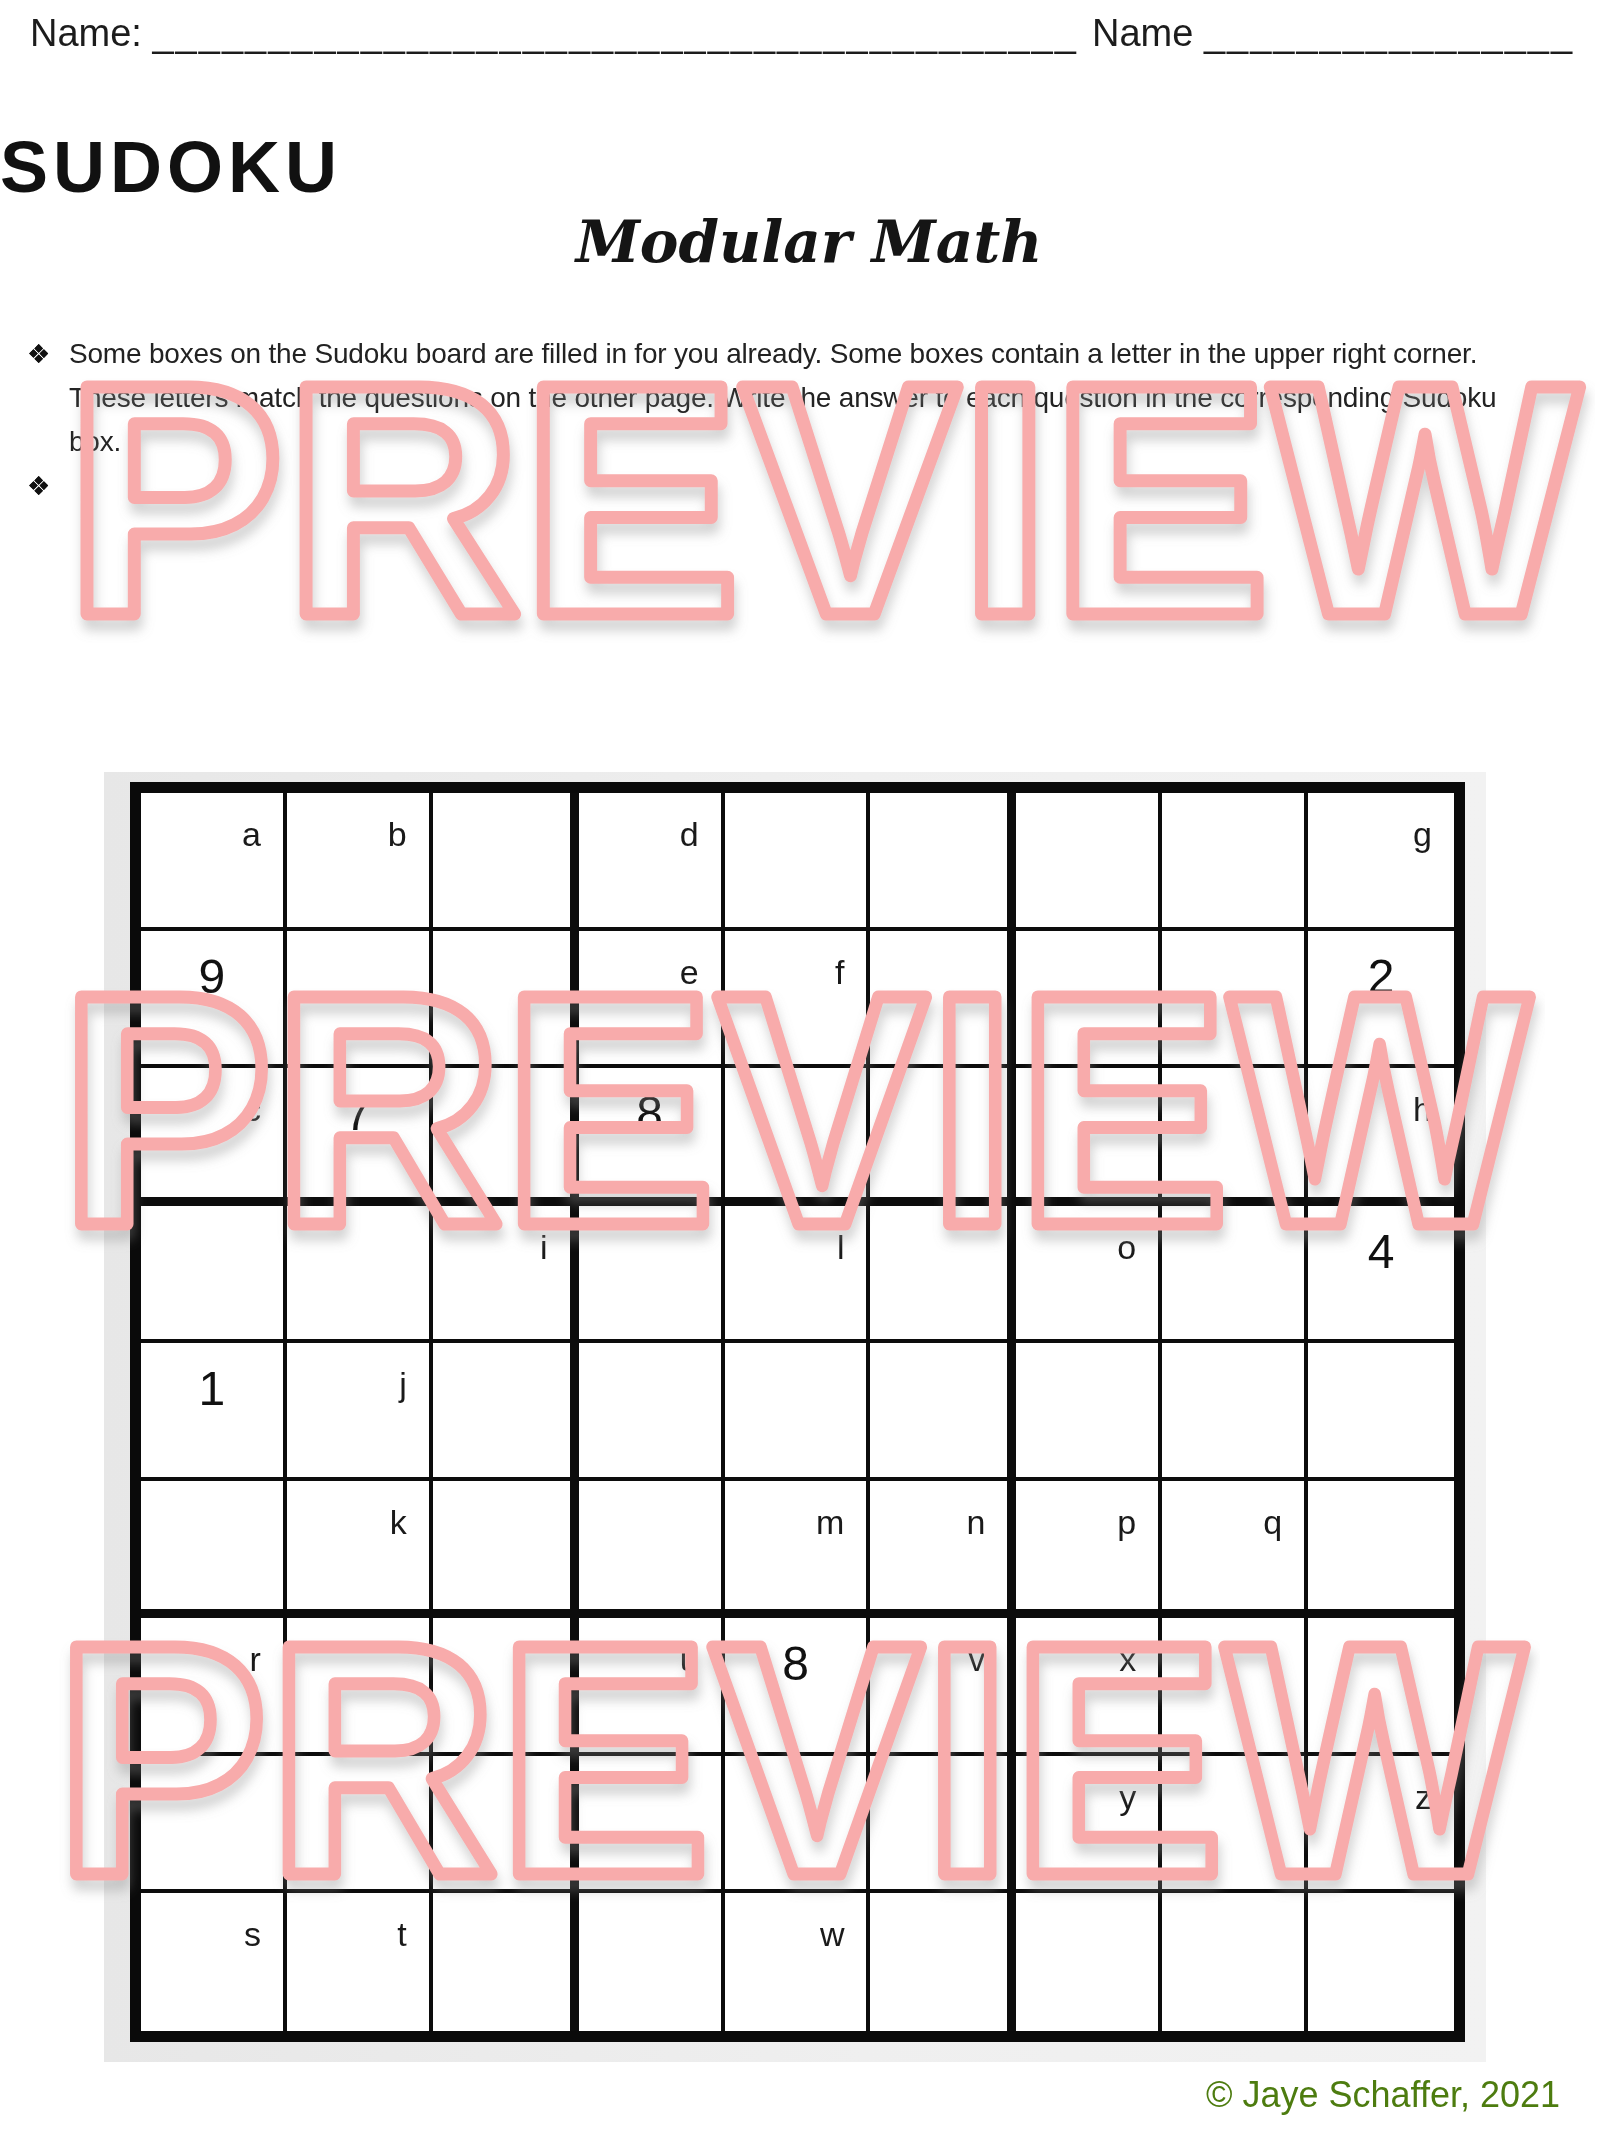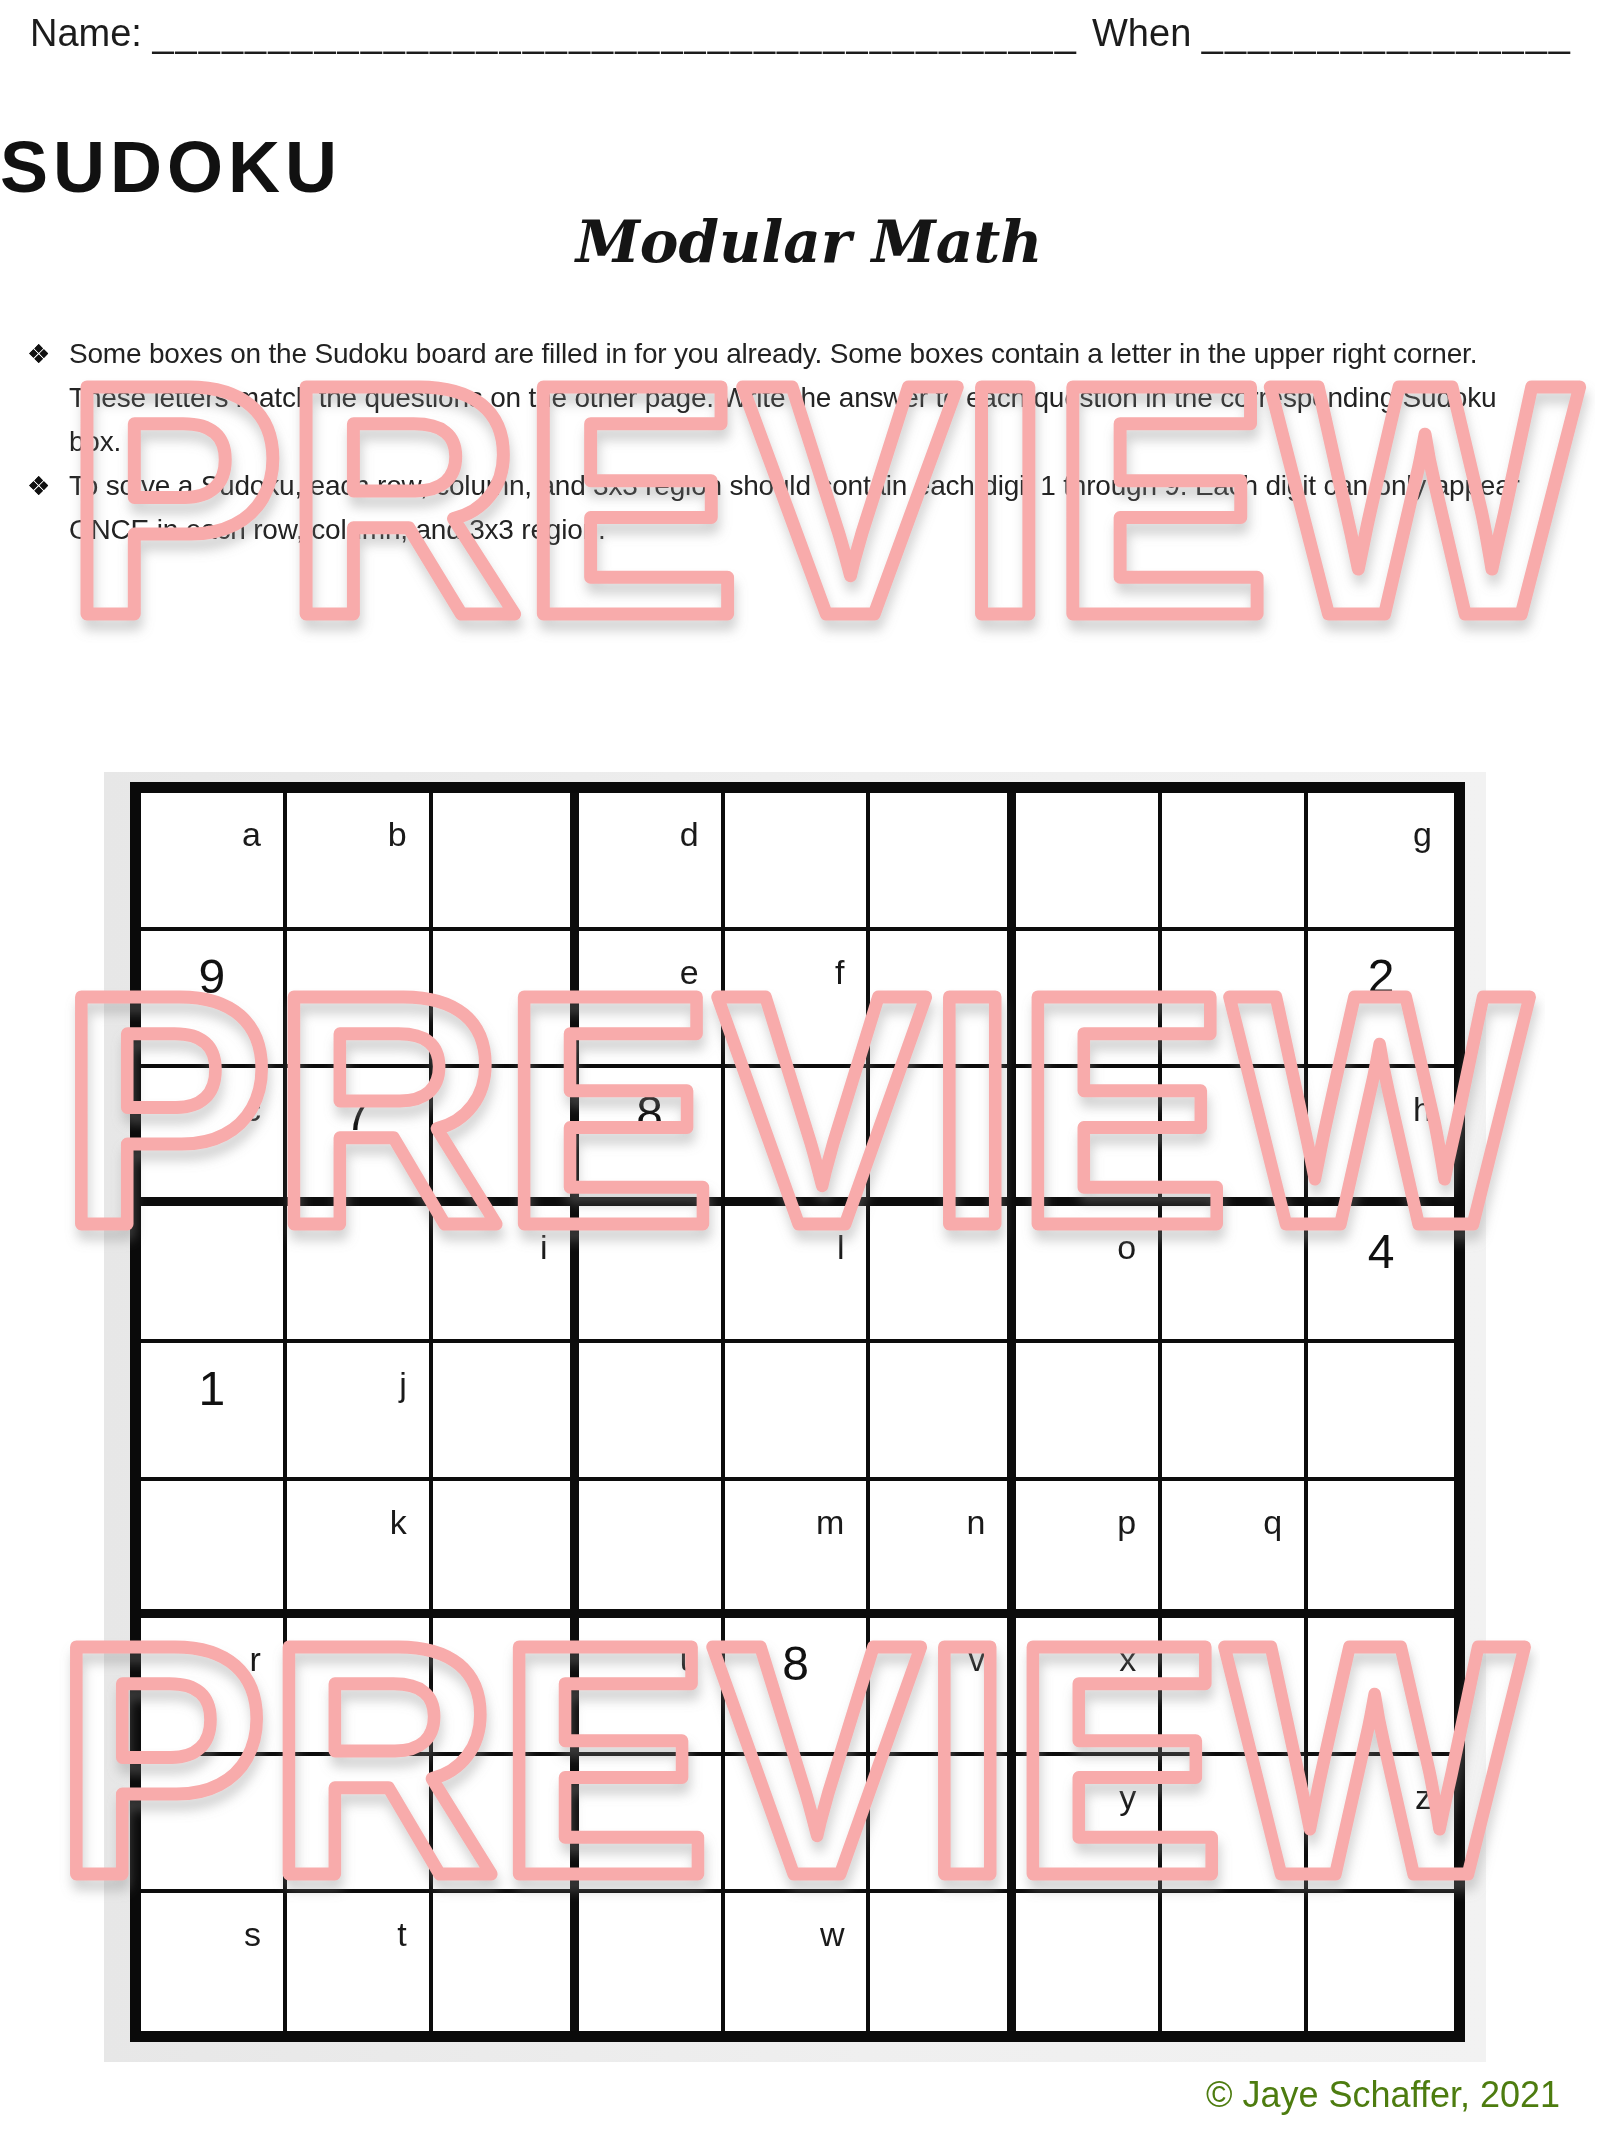--- a/index.html
+++ b/index.html
@@ -77,42 +77,41 @@
     font-size:36px; font-weight:normal; color:#4d7c0f;
   }
 </style>
 </head>
 <body>
 
 <div class="header-row">
   <span>Name:</span>
   <span class="hline">________________________________________</span>
   <span class="date-group">
-    <span>When</span>
+    <span>Name</span>
     <span class="hline">________________</span>
   </span>
 </div>
 
 <div class="page-title">Sudoku</div>
 <div class="page-subtitle">Modular Math</div>
 
 <div class="instructions">
   <div class="instr-item">
     <span class="instr-bullet">❖</span>
   </div>
   <div class="instr-item">
     <span class="instr-bullet">❖</span>
     <span>Some boxes on the Sudoku board are filled in for you already. Some boxes contain a letter in the upper right corner. These letters match the questions on the other page. Write the answer to each question in the corresponding Sudoku box.</span>
   </div>
   <div class="instr-item">
     <span class="instr-bullet">❖</span>
   </div>
   <div class="instr-item">
     <span class="instr-bullet">❖</span>
-    <span>To solve a Sudoku, each row, column, and 3x3 region should contain each digit 1 through 9. Each digit can only appear ONCE in each row, column, and 3x3 region.</span>
   </div>
 </div>
 
 <div class="board-backdrop"></div>
 <div class="board">
     <div class="cell">
       <span class="letter">a</span>
     </div>
     <div class="cell">
       <span class="letter">b</span>

